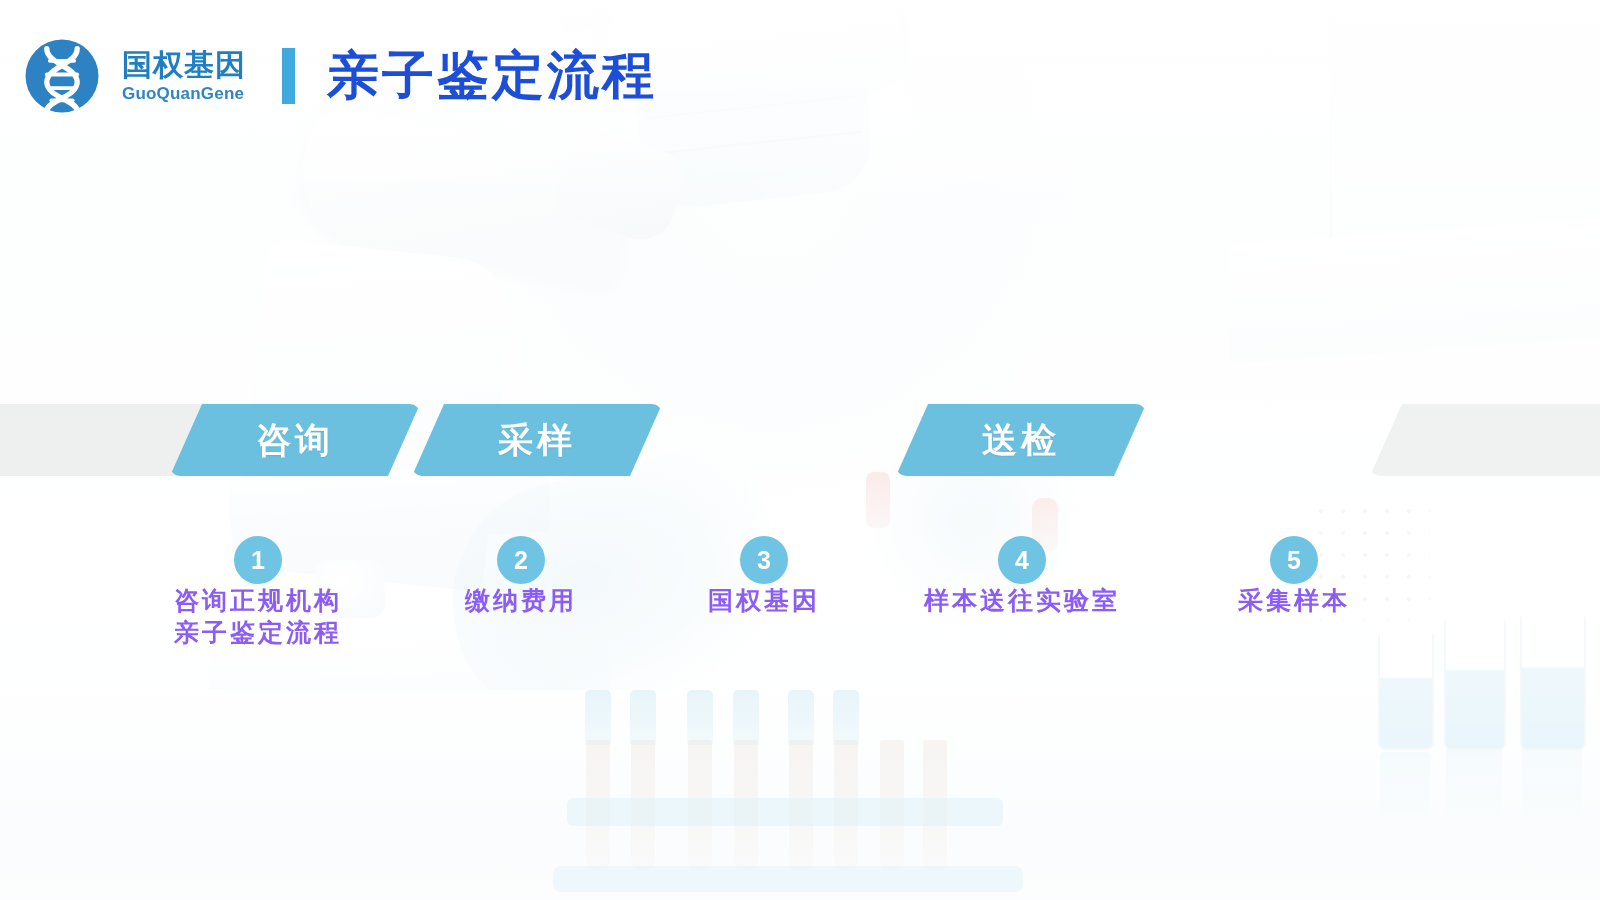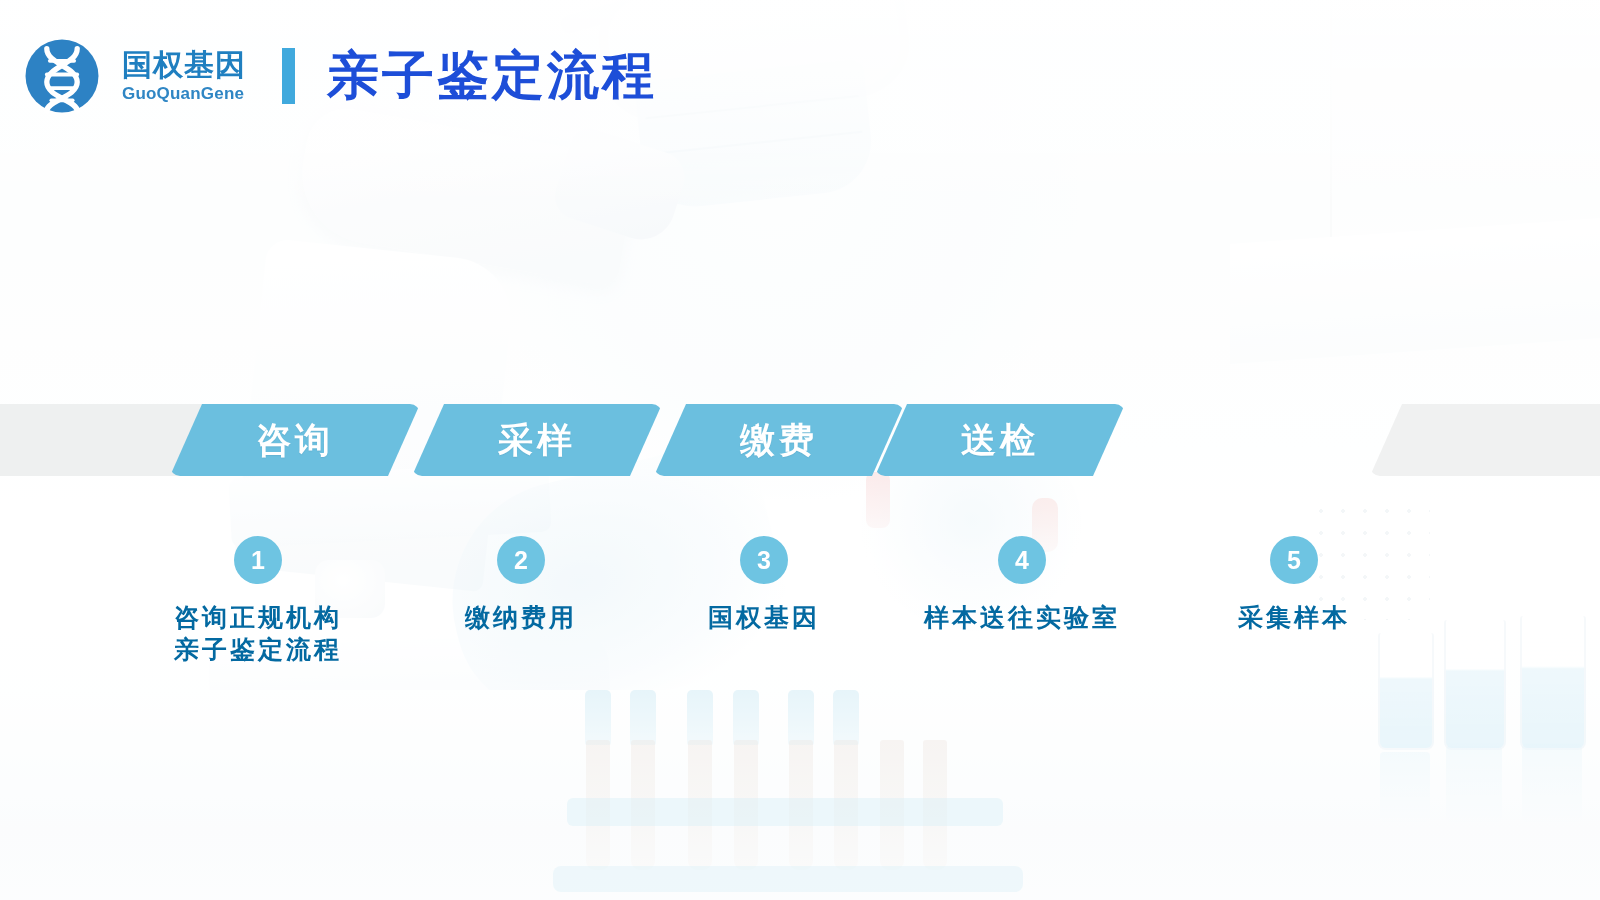--- a/index.html
+++ b/index.html
@@ -347,23 +347,22 @@
     background: #6ec4e2;
     color: #ffffff;
     font-size: 25px;
     font-weight: bold;
     display: flex;
     align-items: center;
     justify-content: center;
     line-height: 1;
   }
   .step-caption {
-    margin-top: 17px;
     text-align: center;
-    color: #0369a1;
+    color: #8b5cf6;
     font-size: 25px;
     font-weight: bold;
     letter-spacing: 3px;
     line-height: 1.28;
     white-space: nowrap;
   }
   .step-caption .cap-line { display: block; }
 </style>
 </head>
 <body>
@@ -444,24 +443,21 @@
   </div>
 
   <div class="ribbon-strip">
     <div class="ribbon ribbon-gray" style="left:-70px;width:300px;"></div>
     <div class="ribbon ribbon-blue" style="left:170px;width:250px;">
       <span class="ribbon-label">咨询</span>
     </div>
     <div class="ribbon ribbon-blue" style="left:412px;width:250px;">
       <span class="ribbon-label">采样</span>
     </div>
-    <div class="ribbon ribbon-blue" style="left:654px;width:250px;">
-      <span class="ribbon-label">缴费</span>
-    </div>
-    <div class="ribbon ribbon-blue" style="left:875px;width:250px;">
+    <div class="ribbon ribbon-blue" style="left:896px;width:250px;">
       <span class="ribbon-label">送检</span>
     </div>
     <div class="ribbon ribbon-gray-r" style="left:1370px;width:300px;"></div>
   </div>
 
   <div class="steps">
 
     <div class="step" style="left:258px;transform:translateX(-50%);">
       <div class="step-circle">1</div>
       <div class="step-caption">

